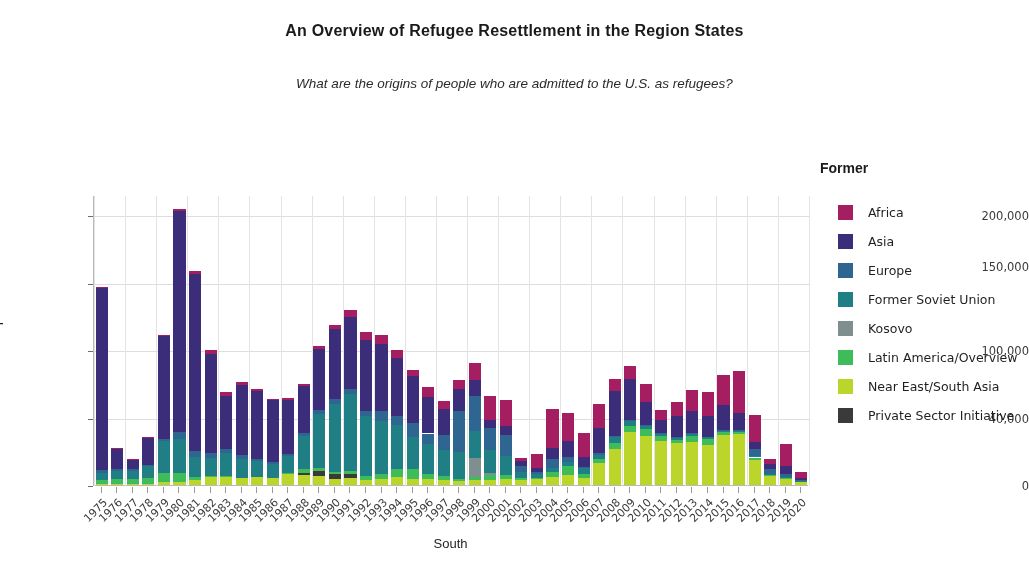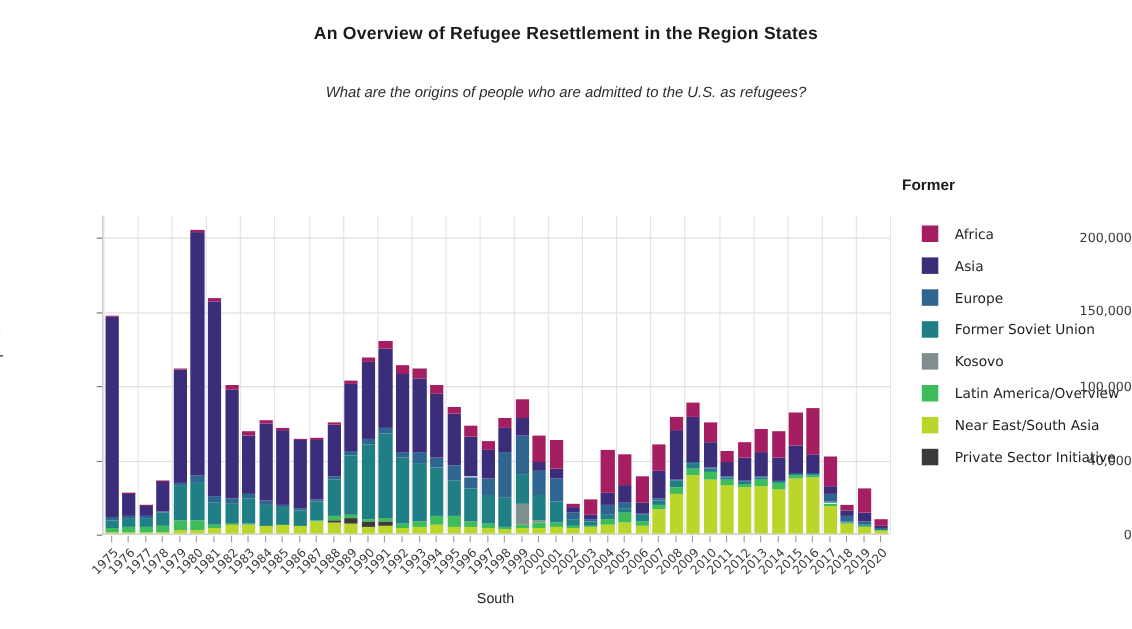--- a/index.html
+++ b/index.html
@@ -123,21 +123,21 @@
 
   <div id="plot-wrap">
     <div class="axis-title-y">Population</div>
     <div id="yticks">
         <div class="ytick-label" style="top: 486px;">0</div>
         <div class="ytick-mark" style="top: 486px;"></div>
         <div class="ytick-label" style="top: 418.558px;">40,000</div>
         <div class="ytick-mark" style="top: 418.558px;"></div>
         <div class="ytick-label" style="top: 351.116px;">100,000</div>
         <div class="ytick-mark" style="top: 351.116px;"></div>
-        <div class="ytick-label" style="top: 282px;">150,000</div>
+        <div class="ytick-label" style="top: 267px;">150,000</div>
         <div class="ytick-mark" style="top: 283.674px;"></div>
         <div class="ytick-label" style="top: 216.233px;">200,000</div>
         <div class="ytick-mark" style="top: 216.233px;"></div>
       </div>
     <div id="xticks">
         <div class="xtick-mark" style="left: 101px;"></div>
         <div class="xtick-label" style="left: 0.771739px; top: 496px; width: 100px;">1975</div>
         <div class="xtick-mark" style="left: 116px;"></div>
         <div class="xtick-label" style="left: 16.3152px; top: 496px; width: 100px;">1976</div>
         <div class="xtick-mark" style="left: 132px;"></div>

